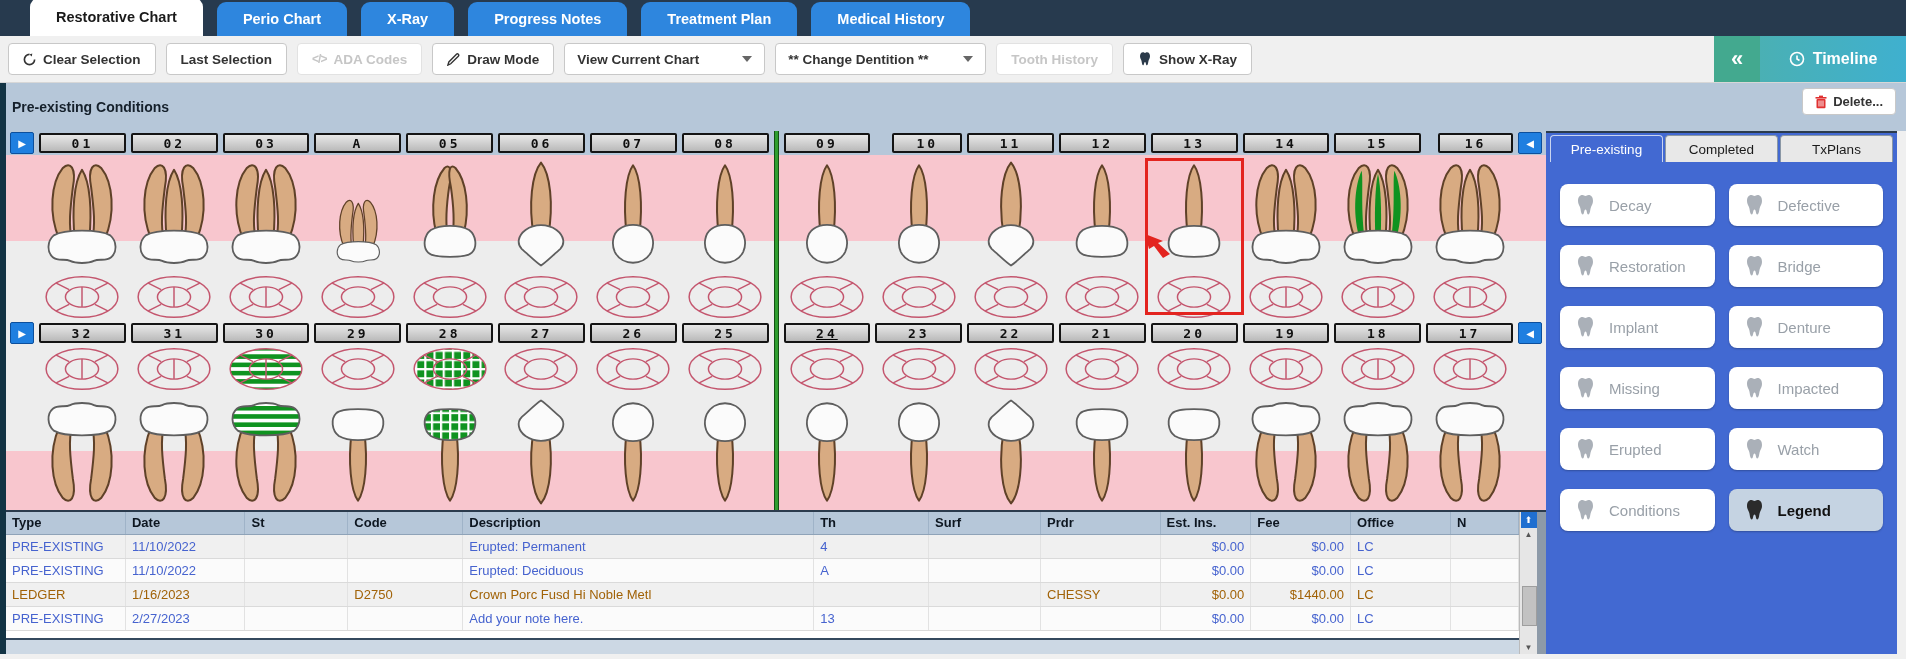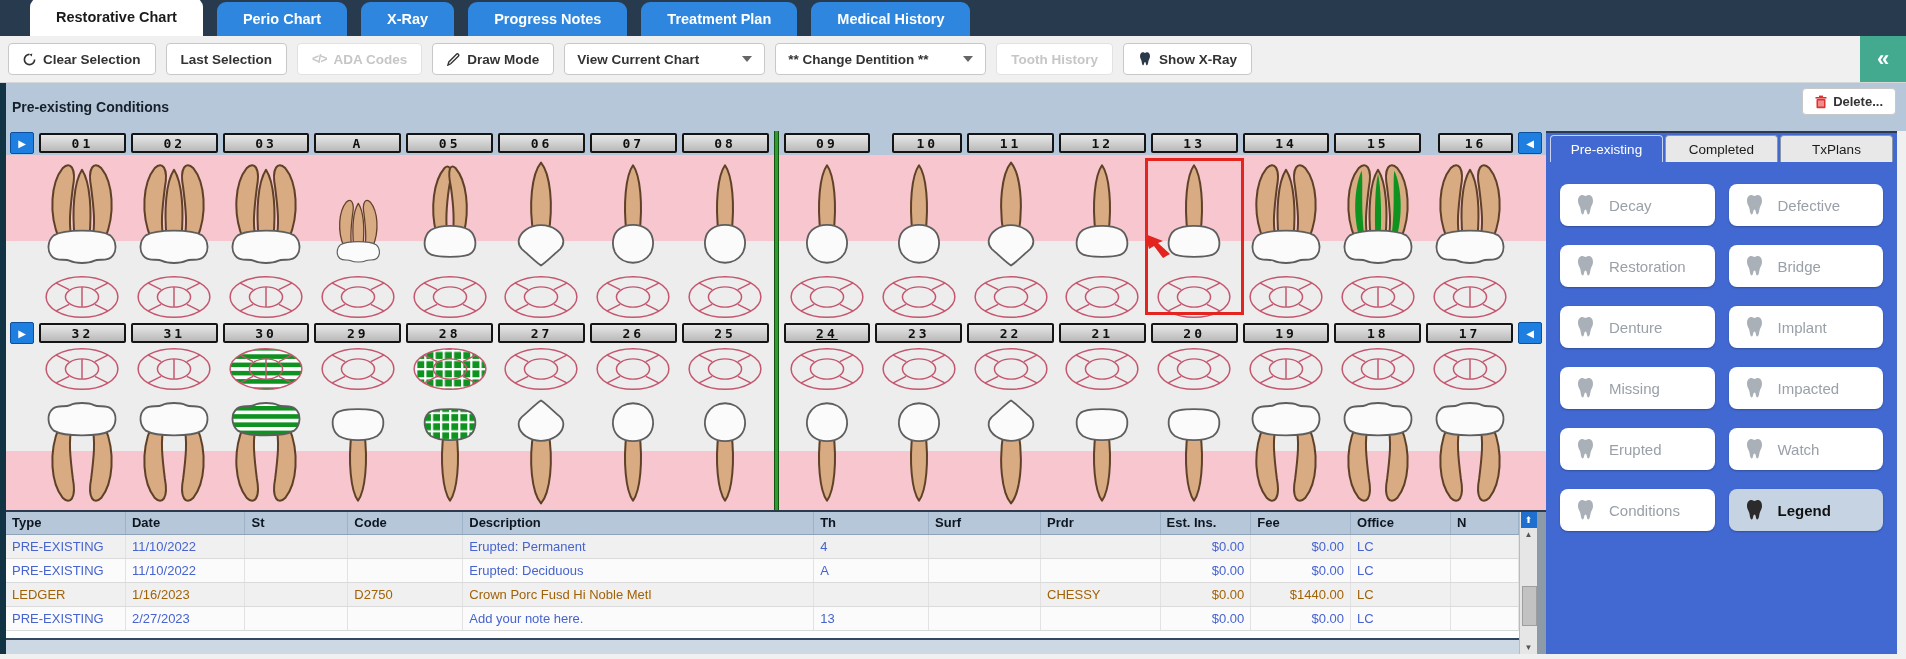--- a/index.html
+++ b/index.html
@@ -159,20 +159,29 @@
     <div class="tbtn">
       <span style="display:flex">
         <svg width="14" height="16" viewBox="0 0 17 24">
             <path d="M5.5 2 C2.5 2 1 4.5 1 8 C1 11 2.6 12.5 3.3 15 C3.9 17.5 4.1 21.5 5.7 21.5 C7.3 21.5 6.9 16.5 8.5 16.5 C10.1 16.5 9.7 21.5 11.3 21.5 C12.9 21.5 13.1 17.5 13.7 15 C14.4 12.5 16 11 16 8 C16 4.5 14.5 2 11.5 2 C10 2 9.8 3 8.5 3 C7.2 3 7 2 5.5 2 Z" fill="#2b3a4a"></path>
           </svg>
       </span>
       <span>Show X-Ray</span>
     </div>
     <div class="teal-zone">
       <div class="collapse-btn">«</div>
+      <div class="timeline-btn">
+        <span style="display:flex">
+          <svg width="16" height="16" viewBox="0 0 16 16">
+              <circle cx="8" cy="8" r="6.5" fill="none" stroke="#fff" stroke-width="1.6"></circle>
+              <path d="M8 4.5 V8 L10.5 9.5" fill="none" stroke="#fff" stroke-width="1.6"></path>
+            </svg>
+        </span>
+        <span>Timeline</span>
+      </div>
     </div>
   </div>
 
   <div class="section-bar">
     <div class="section-title">Pre-existing Conditions</div>
     <div class="delete-btn">
       <span class="trash">
         <svg width="12" height="14" viewBox="0 0 12 14">
             <rect x="1.5" y="4" width="9" height="9.2" rx="1" fill="#e03131"></rect>
             <rect x="0.5" y="2" width="11" height="1.6" fill="#e03131"></rect>
@@ -901,29 +910,29 @@
               </svg>
             </span>
             <span>Bridge</span>
           </div>
           <div class="sb-btn">
             <span class="glyph">
               <svg width="19" height="24" viewBox="0 0 17 24">
                 <path d="M5.5 2 C2.5 2 1 4.5 1 8 C1 11 2.6 12.5 3.3 15 C3.9 17.5 4.1 21.5 5.7 21.5 C7.3 21.5 6.9 16.5 8.5 16.5 C10.1 16.5 9.7 21.5 11.3 21.5 C12.9 21.5 13.1 17.5 13.7 15 C14.4 12.5 16 11 16 8 C16 4.5 14.5 2 11.5 2 C10 2 9.8 3 8.5 3 C7.2 3 7 2 5.5 2 Z" fill="#aab0b8"></path>
               </svg>
             </span>
+            <span>Implant</span>
+          </div>
+          <div class="sb-btn">
+            <span class="glyph">
+              <svg width="19" height="24" viewBox="0 0 17 24">
+                <path d="M5.5 2 C2.5 2 1 4.5 1 8 C1 11 2.6 12.5 3.3 15 C3.9 17.5 4.1 21.5 5.7 21.5 C7.3 21.5 6.9 16.5 8.5 16.5 C10.1 16.5 9.7 21.5 11.3 21.5 C12.9 21.5 13.1 17.5 13.7 15 C14.4 12.5 16 11 16 8 C16 4.5 14.5 2 11.5 2 C10 2 9.8 3 8.5 3 C7.2 3 7 2 5.5 2 Z" fill="#aab0b8"></path>
+              </svg>
+            </span>
             <span>Denture</span>
-          </div>
-          <div class="sb-btn">
-            <span class="glyph">
-              <svg width="19" height="24" viewBox="0 0 17 24">
-                <path d="M5.5 2 C2.5 2 1 4.5 1 8 C1 11 2.6 12.5 3.3 15 C3.9 17.5 4.1 21.5 5.7 21.5 C7.3 21.5 6.9 16.5 8.5 16.5 C10.1 16.5 9.7 21.5 11.3 21.5 C12.9 21.5 13.1 17.5 13.7 15 C14.4 12.5 16 11 16 8 C16 4.5 14.5 2 11.5 2 C10 2 9.8 3 8.5 3 C7.2 3 7 2 5.5 2 Z" fill="#aab0b8"></path>
-              </svg>
-            </span>
-            <span>Implant</span>
           </div>
           <div class="sb-btn">
             <span class="glyph">
               <svg width="19" height="24" viewBox="0 0 17 24">
                 <path d="M5.5 2 C2.5 2 1 4.5 1 8 C1 11 2.6 12.5 3.3 15 C3.9 17.5 4.1 21.5 5.7 21.5 C7.3 21.5 6.9 16.5 8.5 16.5 C10.1 16.5 9.7 21.5 11.3 21.5 C12.9 21.5 13.1 17.5 13.7 15 C14.4 12.5 16 11 16 8 C16 4.5 14.5 2 11.5 2 C10 2 9.8 3 8.5 3 C7.2 3 7 2 5.5 2 Z" fill="#aab0b8"></path>
               </svg>
             </span>
             <span>Missing</span>
           </div>
           <div class="sb-btn">

